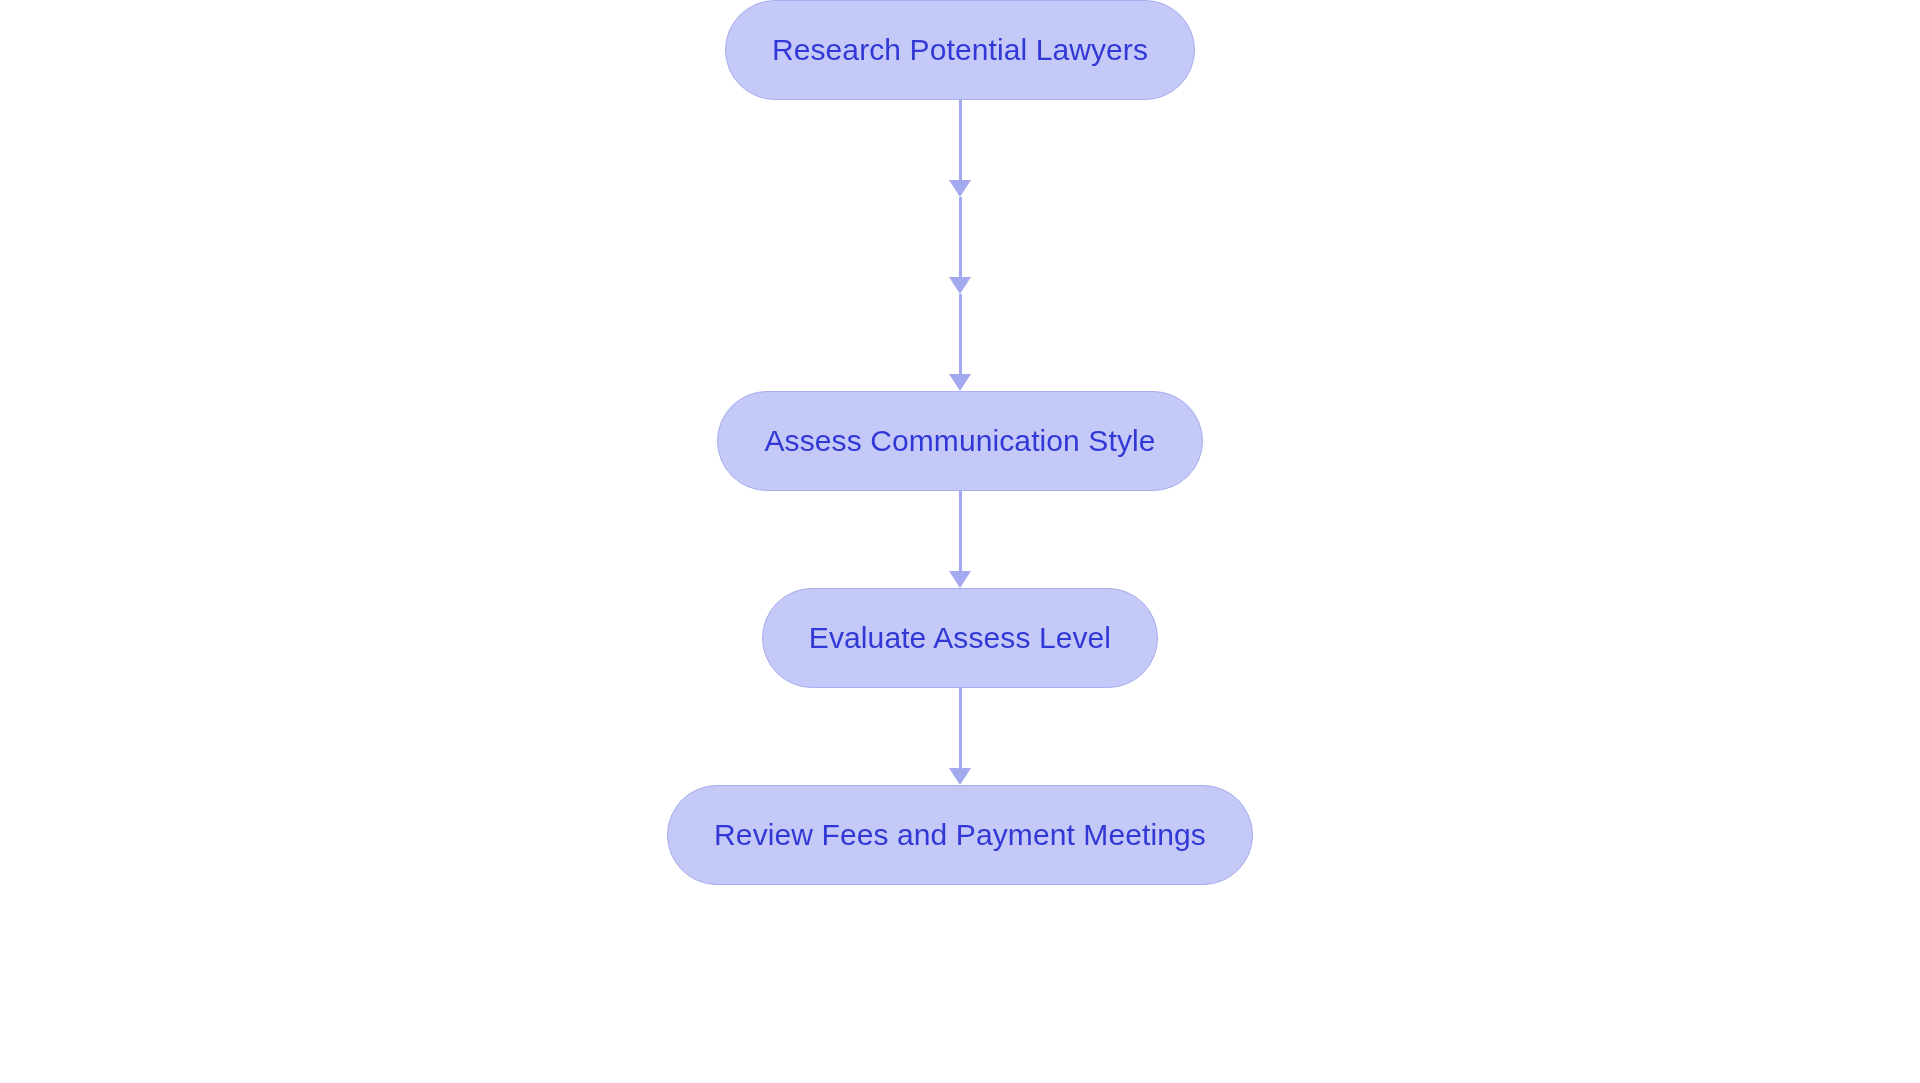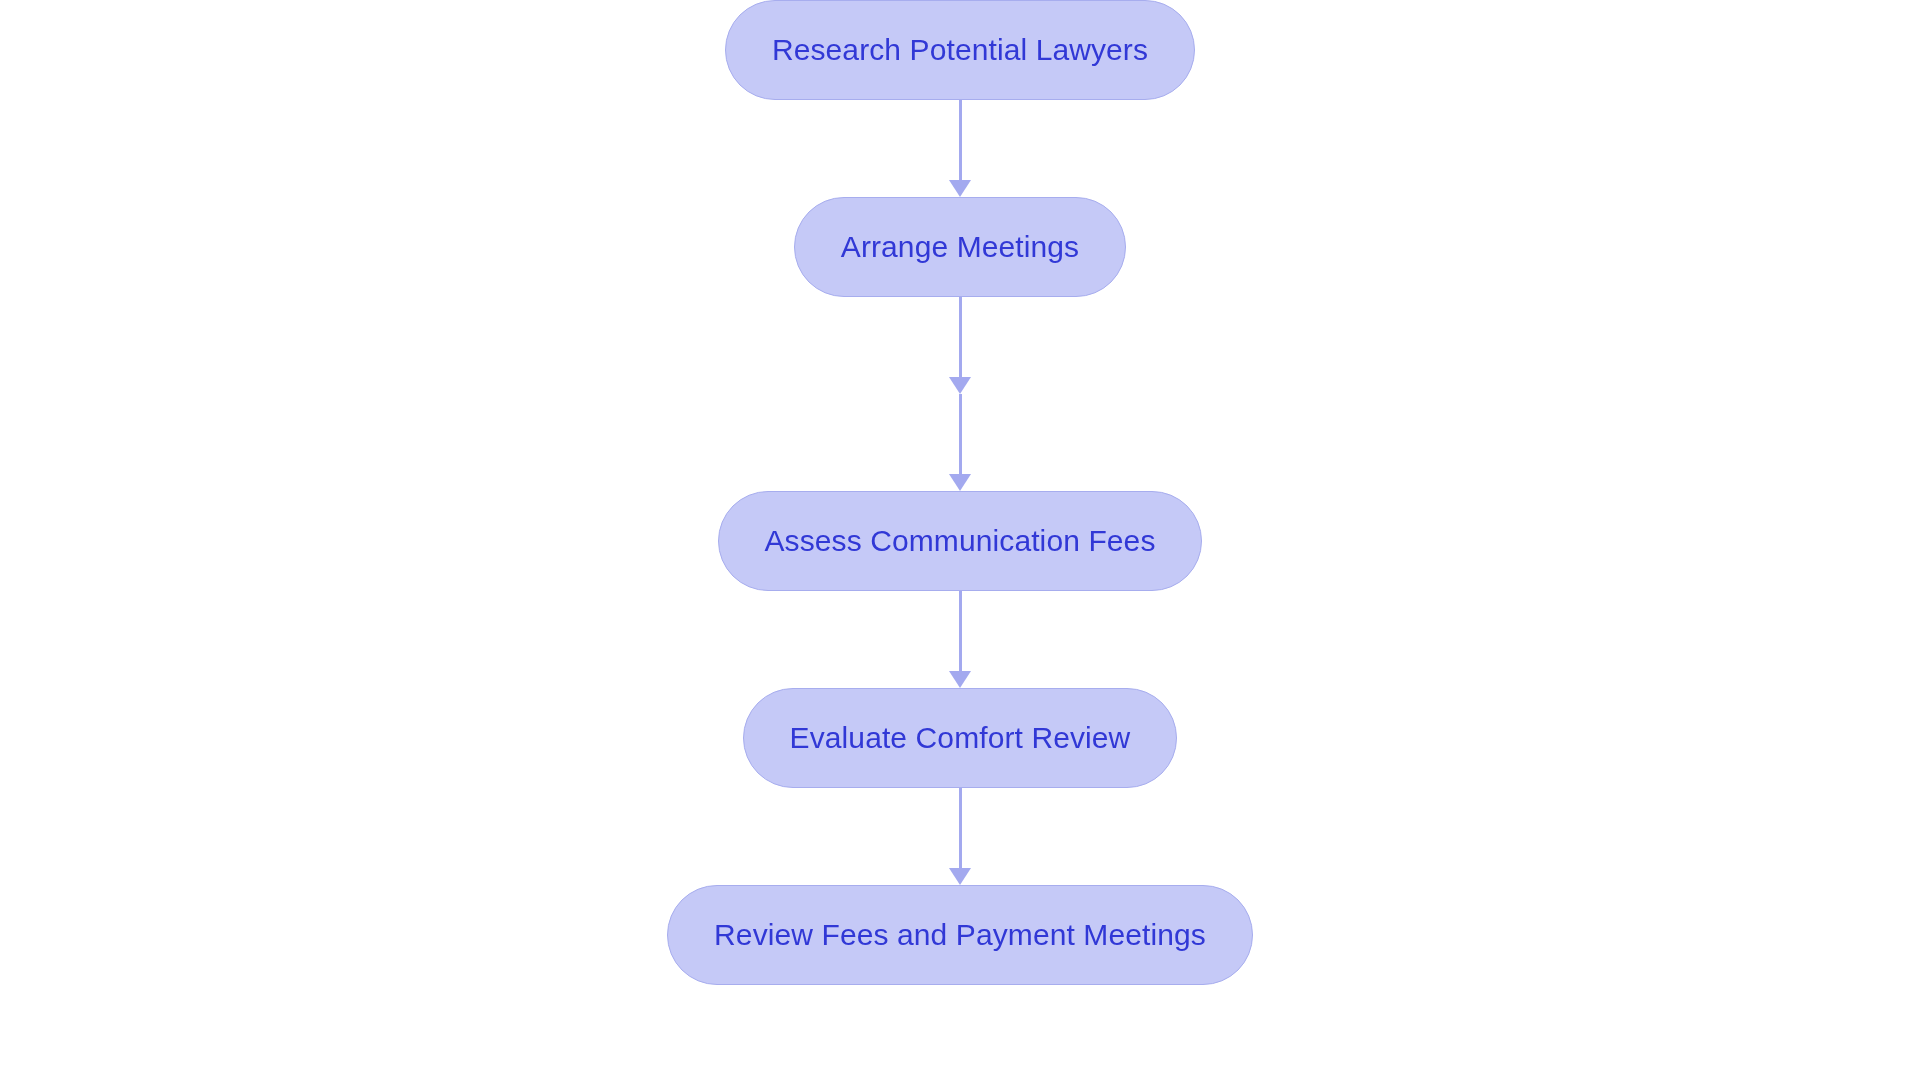--- a/index.html
+++ b/index.html
@@ -88,46 +88,43 @@
 
     <div class="flow-node">
       <span>Research Potential Lawyers</span>
     </div>
 
     <div class="flow-connector gap-0">
       <div class="connector-line"></div>
       <div class="connector-head"></div>
     </div>
 
-    <div class="flow-node">
-      <span>Arrange Meetings</span>
-    </div>
 
     <div class="flow-connector gap-1">
       <div class="connector-line"></div>
       <div class="connector-head"></div>
     </div>
 
 
     <div class="flow-connector gap-2">
       <div class="connector-line"></div>
       <div class="connector-head"></div>
     </div>
 
     <div class="flow-node">
-      <span>Assess Communication Fees</span>
+      <span>Assess Communication Style</span>
     </div>
 
     <div class="flow-connector gap-3">
       <div class="connector-line"></div>
       <div class="connector-head"></div>
     </div>
 
     <div class="flow-node">
-      <span>Evaluate Comfort Review</span>
+      <span>Evaluate Assess Level</span>
     </div>
 
     <div class="flow-connector gap-4">
       <div class="connector-line"></div>
       <div class="connector-head"></div>
     </div>
 
     <div class="flow-node">
       <span>Review Fees and Payment Meetings</span>
     </div>

